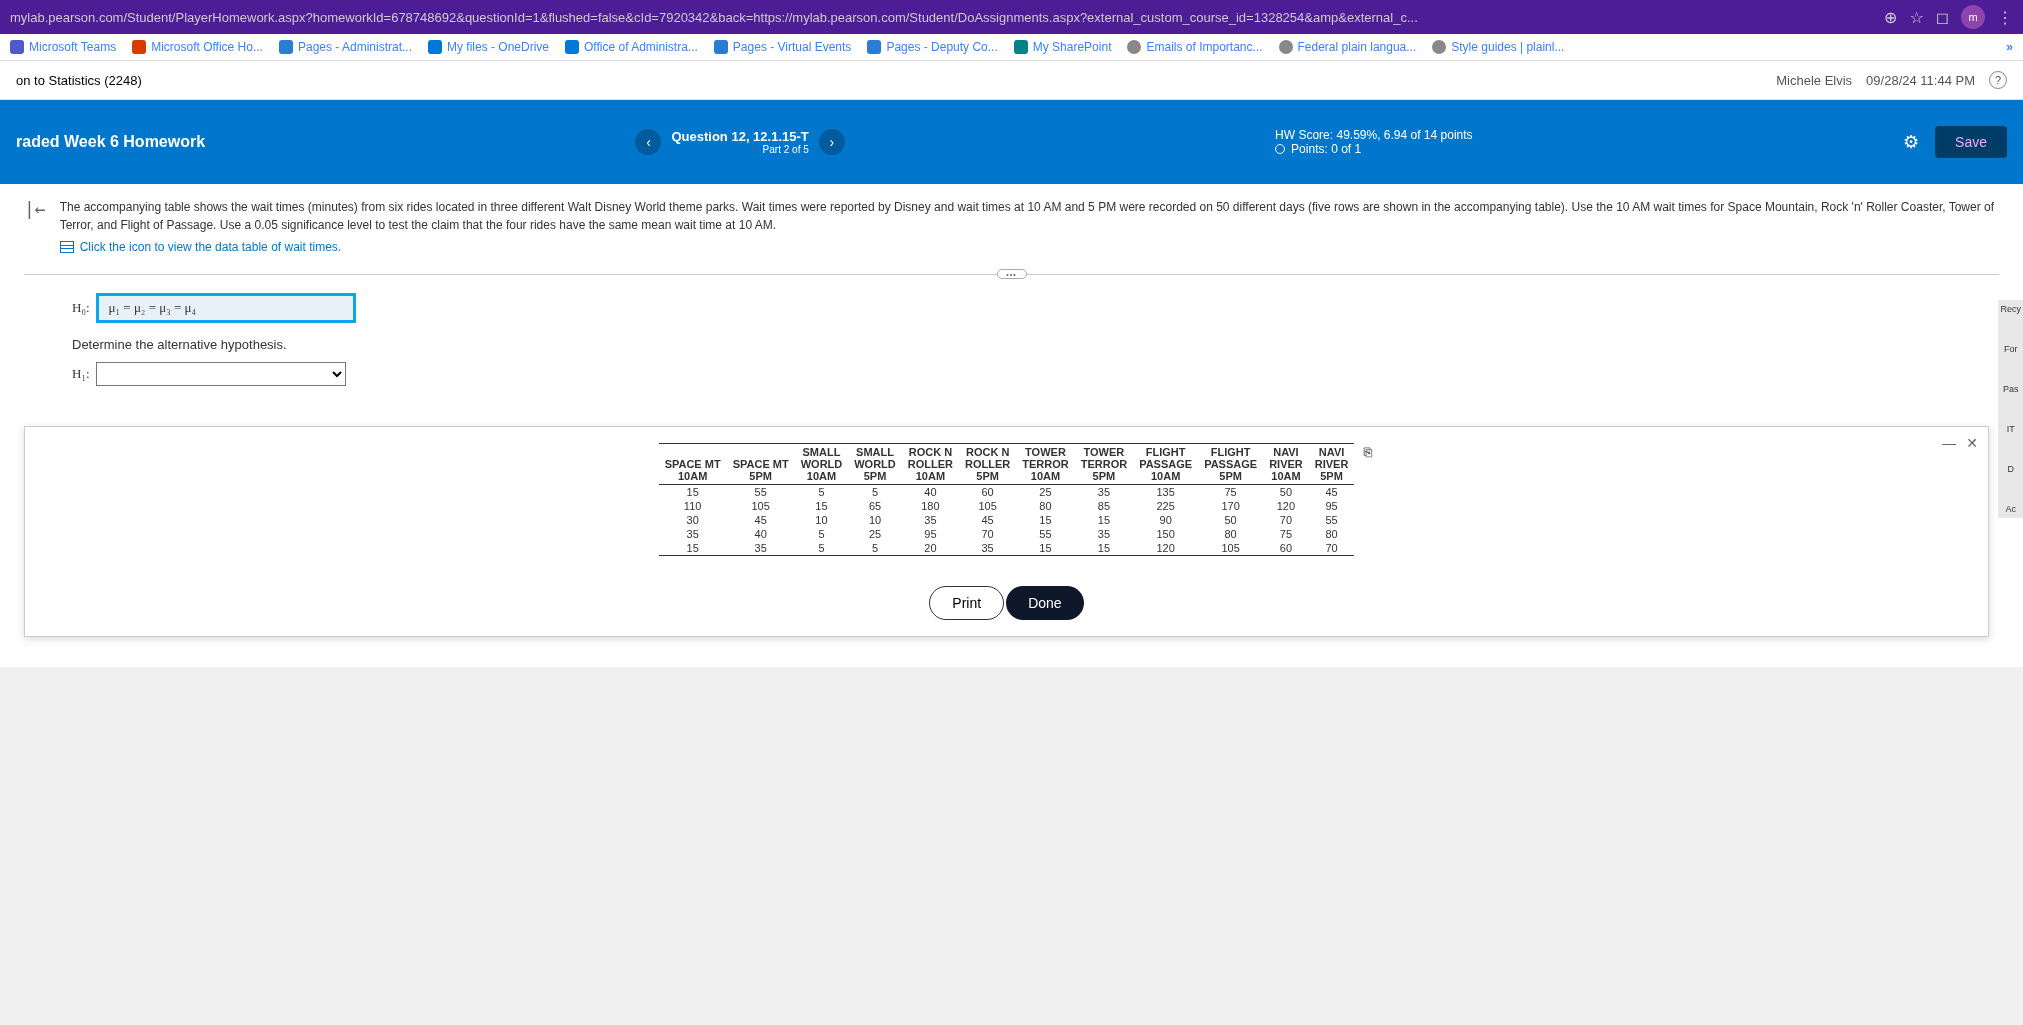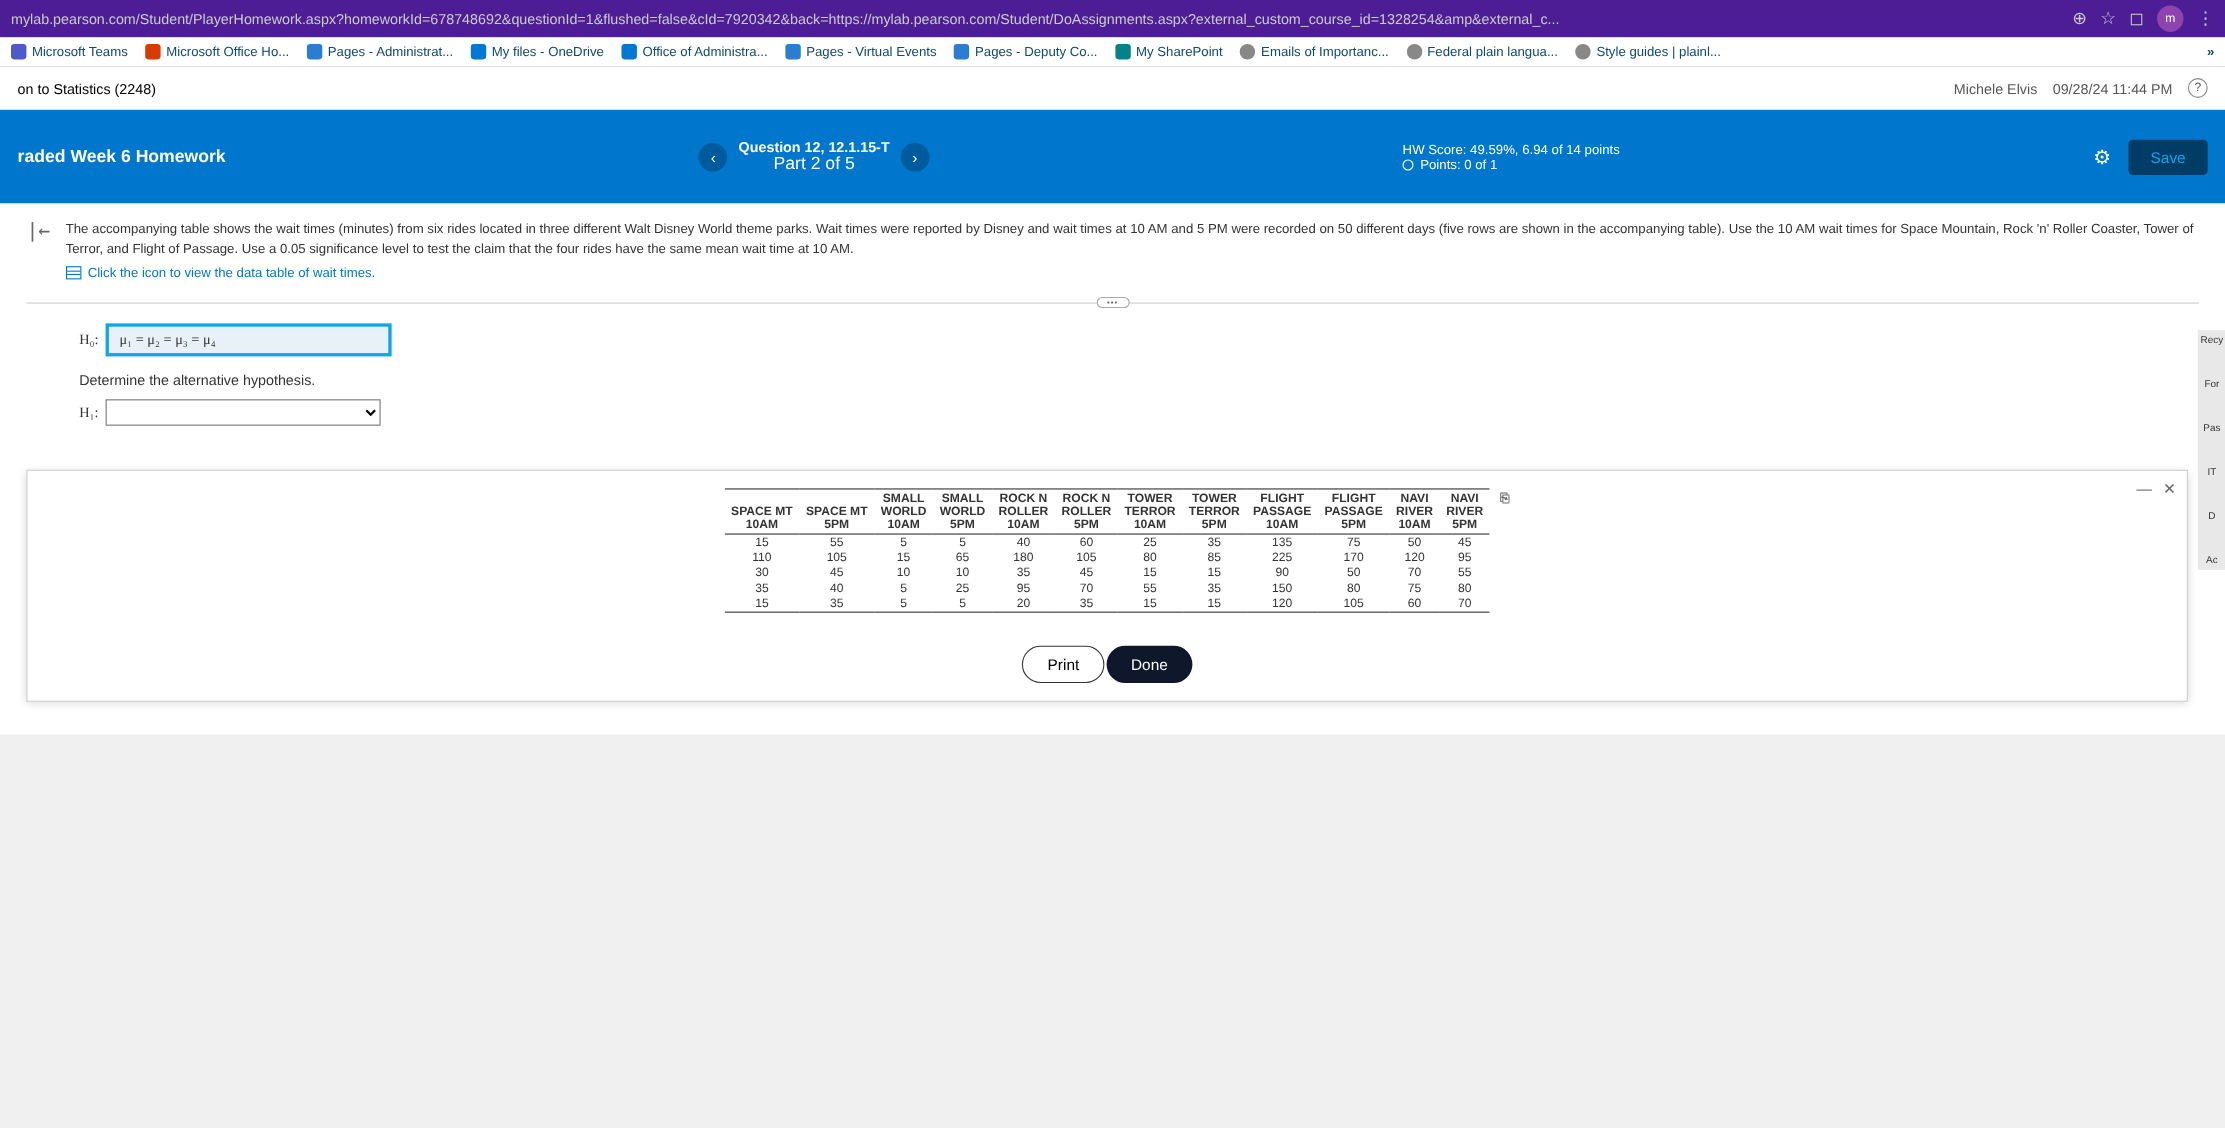--- a/index.html
+++ b/index.html
@@ -5,21 +5,21 @@
 * { margin: 0; padding: 0; box-sizing: border-box; font-family: Arial, sans-serif; }
 body { background: #f0f0f0; overflow-x: hidden; }
 
 
 .browser-bar { background: #4c1d95; color: #ccc; padding: 5px 10px; font-size: 13px; display: flex; align-items: center; gap: 8px; }
 .url-text { flex: 1; white-space: nowrap; overflow: hidden; text-overflow: ellipsis; }
 .browser-icons { display: flex; gap: 12px; align-items: center; font-size: 16px; }
 .avatar { width: 24px; height: 24px; border-radius: 50%; background: #8e44ad; display: flex; align-items: center; justify-content: center; font-size: 11px; color: #fff; }
 
 
-.bookmarks-bar { background: #fff; border-bottom: 1px solid #ddd; padding: 6px 10px; display: flex; gap: 16px; font-size: 12px; color: #0c4a6e; align-items: center; }
+.bookmarks-bar { background: #fff; border-bottom: 1px solid #ddd; padding: 6px 10px; display: flex; gap: 16px; font-size: 12px; color: #3b82f6; align-items: center; }
 .bookmark { display: flex; align-items: center; gap: 5px; cursor: pointer; white-space: nowrap; }
 .bm-icon { width: 14px; height: 14px; border-radius: 3px; display: inline-block; }
 .teams { background: #5059c9; }
 .office { background: #d83b01; }
 .pages { background: #2b7cd3; }
 .onedrive { background: #0078d4; }
 .outlook { background: #0078d4; }
 .sharepoint { background: #038387; }
 .generic { background: #888; border-radius: 50%; }
 .expand-btn { margin-left: auto; font-weight: bold; cursor: pointer; }
@@ -28,26 +28,26 @@
 .course-header { background: #fff; padding: 10px 16px; display: flex; justify-content: space-between; align-items: center; font-size: 13px; border-bottom: 1px solid #e0e0e0; }
 .user-info { display: flex; gap: 14px; align-items: center; color: #555; }
 .help-icon { width: 18px; height: 18px; border: 1px solid #888; border-radius: 50%; display: flex; align-items: center; justify-content: center; font-size: 11px; cursor: pointer; }
 
 
 .question-header { background: #0077cc; color: #fff; padding: 26px 16px; display: flex; align-items: center; justify-content: space-between; }
 .hw-title { font-size: 16px; font-weight: bold; }
 .question-nav { display: flex; align-items: center; gap: 10px; }
 .nav-btn { width: 26px; height: 26px; background: #005a9e; border-radius: 50%; display: flex; align-items: center; justify-content: center; cursor: pointer; font-size: 14px; }
 .question-info { text-align: center; font-size: 13px; }
-.part-info { font-size: 16px; }
+.part-info { font-size: 10px; text-align: right; }
 .score-info { font-size: 12px; }
 .score-info .row { display: flex; align-items: center; gap: 6px; }
 .radio { width: 10px; height: 10px; border: 1px solid #fff; border-radius: 50%; display: inline-block; }
 .gear-icon { font-size: 18px; cursor: pointer; }
-.save-btn { background: #003d66; color: #0ea5e9; border: none; padding: 8px 20px; border-radius: 4px; font-size: 14px; cursor: pointer; }
+.save-btn { background: #003d66; color: #f0abfc; border: none; padding: 8px 20px; border-radius: 4px; font-size: 14px; cursor: pointer; }
 
 
 .problem-body { background: #fff; padding: 14px 24px 30px 24px; font-size: 12px; color: #333; position: relative; }
 .problem-row { display: flex; gap: 14px; align-items: flex-start; }
 .collapse-btn { font-size: 18px; cursor: pointer; color: #666; user-select: none; font-family: monospace; }
 .problem-text { flex: 1; line-height: 1.5; }
 .table-link { color: #0077cc; cursor: pointer; display: flex; align-items: center; gap: 6px; margin-top: 4px; }
 .table-icon { width: 14px; height: 12px; border: 1px solid #0077cc; display: inline-block; position: relative; }
 .table-icon::before { content: ''; position: absolute; top: 3px; left: 0; right: 0; border-top: 1px solid #0077cc; }
 .table-icon::after { content: ''; position: absolute; top: 6px; left: 0; right: 0; border-top: 1px solid #0077cc; }

